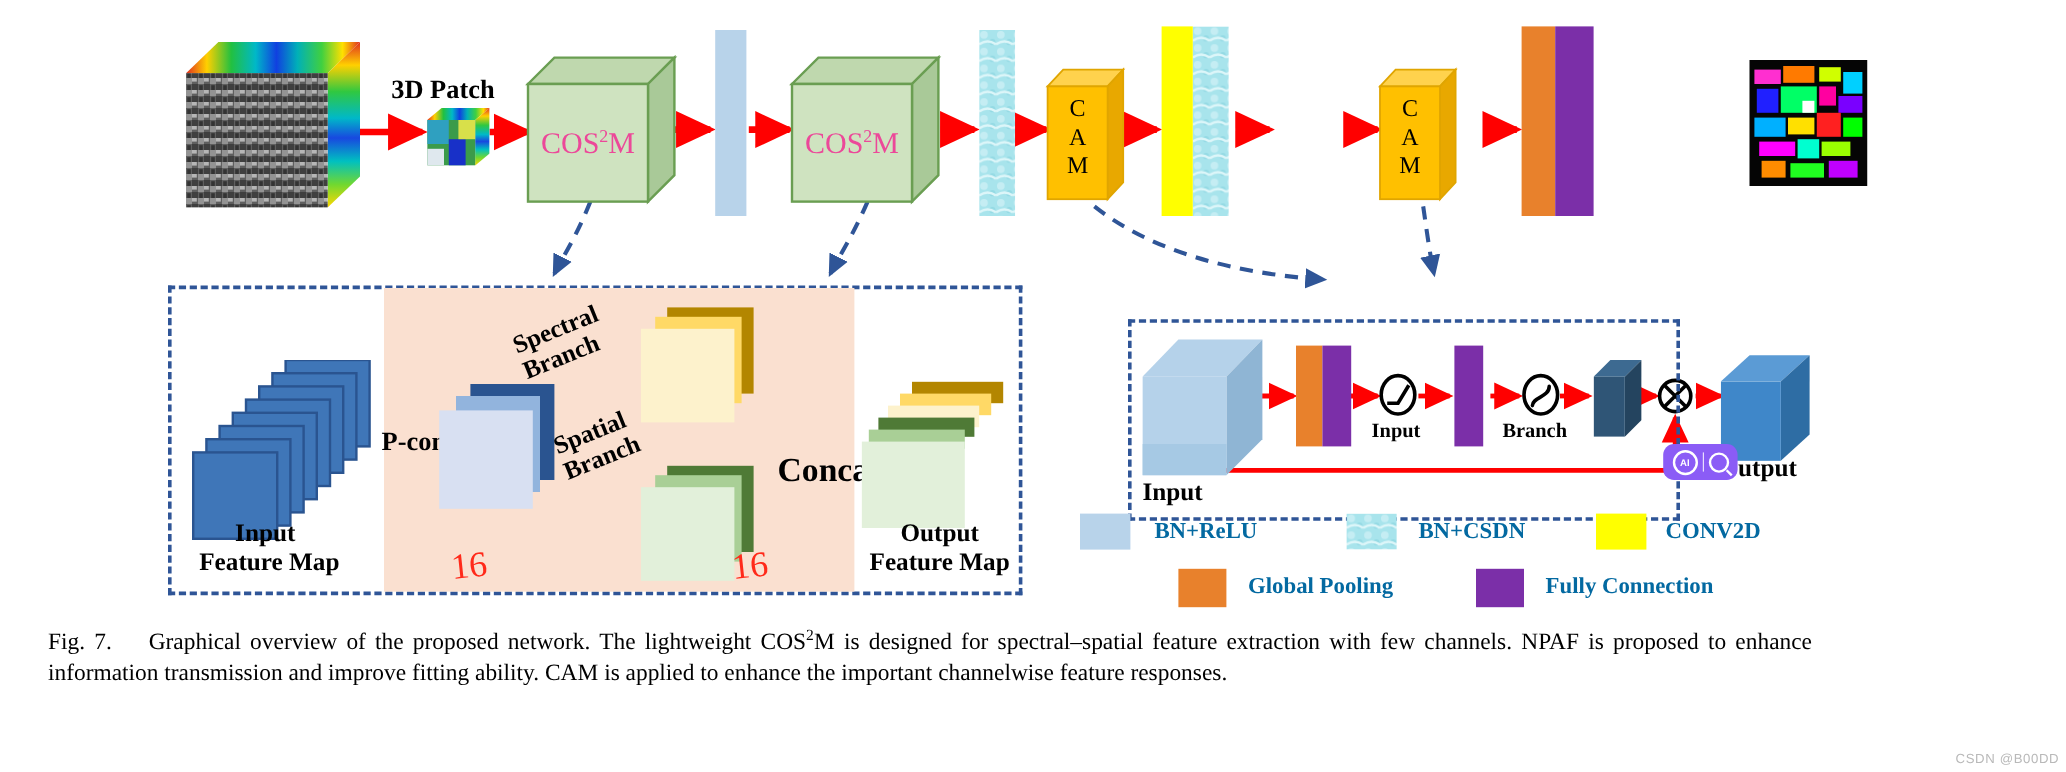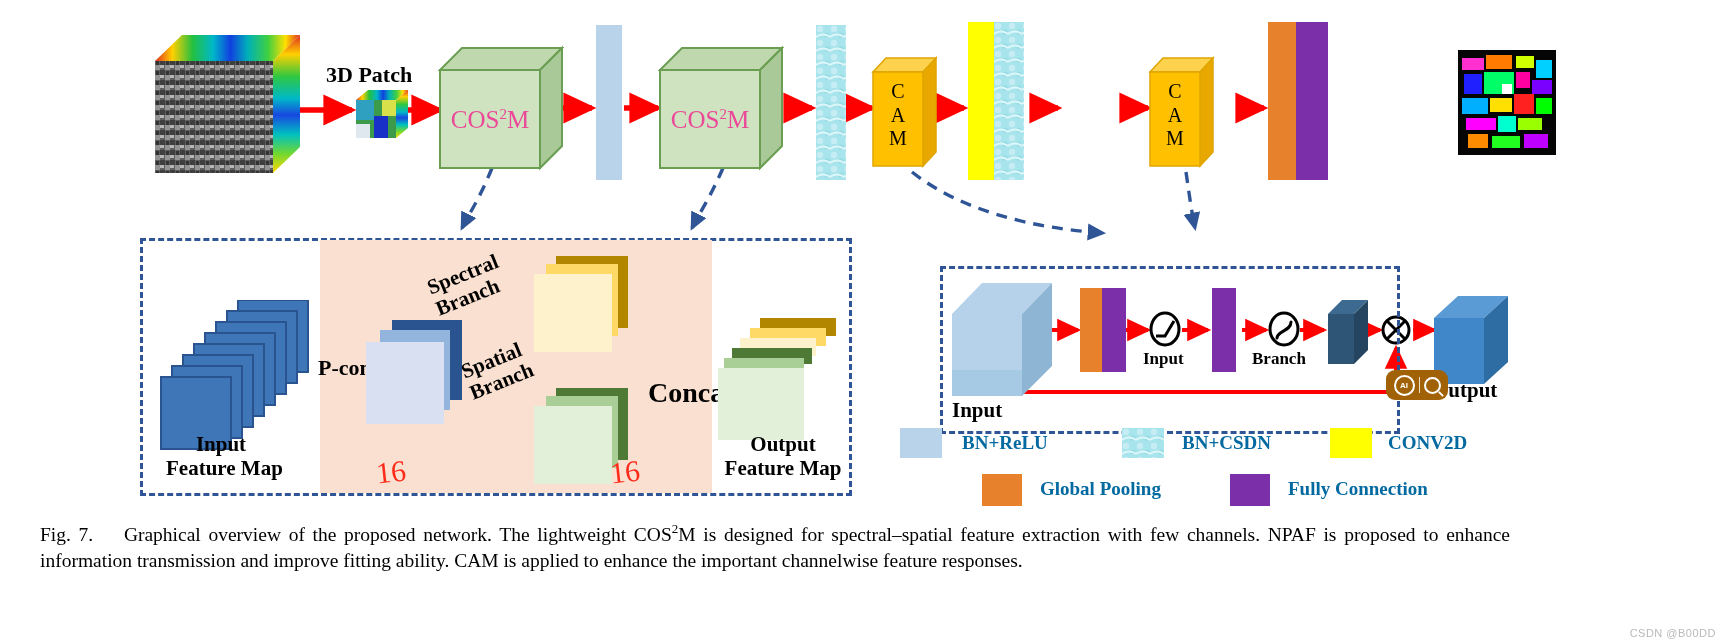--- a/index.html
+++ b/index.html
@@ -26,21 +26,21 @@
 
   
   .caption{position:absolute;left:40px;top:520px;width:1470px;
            font-size:19.5px;line-height:1.35;color:#000;text-align:justify;
            font-family:"Liberation Serif",serif;}
 
   .watermark{position:absolute;right:6px;bottom:4px;font-size:11px;color:#b9b9b9;
        font-family:"Liberation Sans",sans-serif;letter-spacing:.5px;}
 
   
-  .aipill{position:absolute;background:#a16207;border-radius:9px;
+  .aipill{position:absolute;background:#8b5cf6;border-radius:9px;
       display:flex;align-items:center;justify-content:center;gap:4px;}
   .aipill .ring{width:17px;height:17px;border:2px solid #fff;border-radius:50%;
       display:flex;align-items:center;justify-content:center;color:#fff;
       font-size:8px;font-weight:bold;font-family:"Liberation Sans",sans-serif;}
   .aipill .divider{width:1px;height:16px;background:rgba(255,255,255,.8);}
   .aipill .mag{width:13px;height:13px;border:2px solid #fff;border-radius:50%;
       position:relative;}
   .aipill .mag:after{content:"";position:absolute;right:-5px;bottom:-3px;
       width:6px;height:2px;background:#fff;transform:rotate(45deg);}
 

